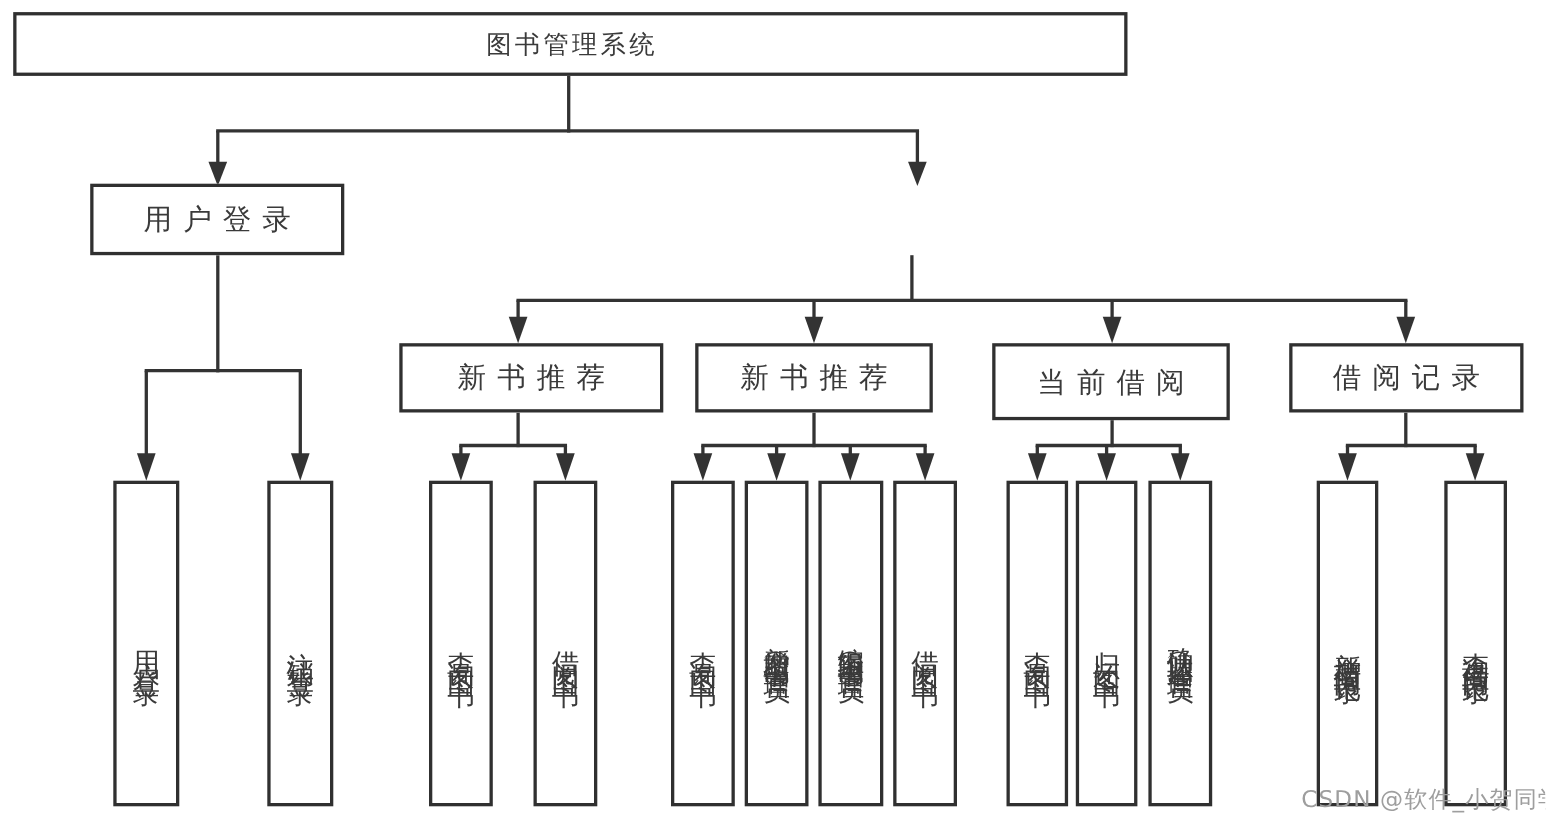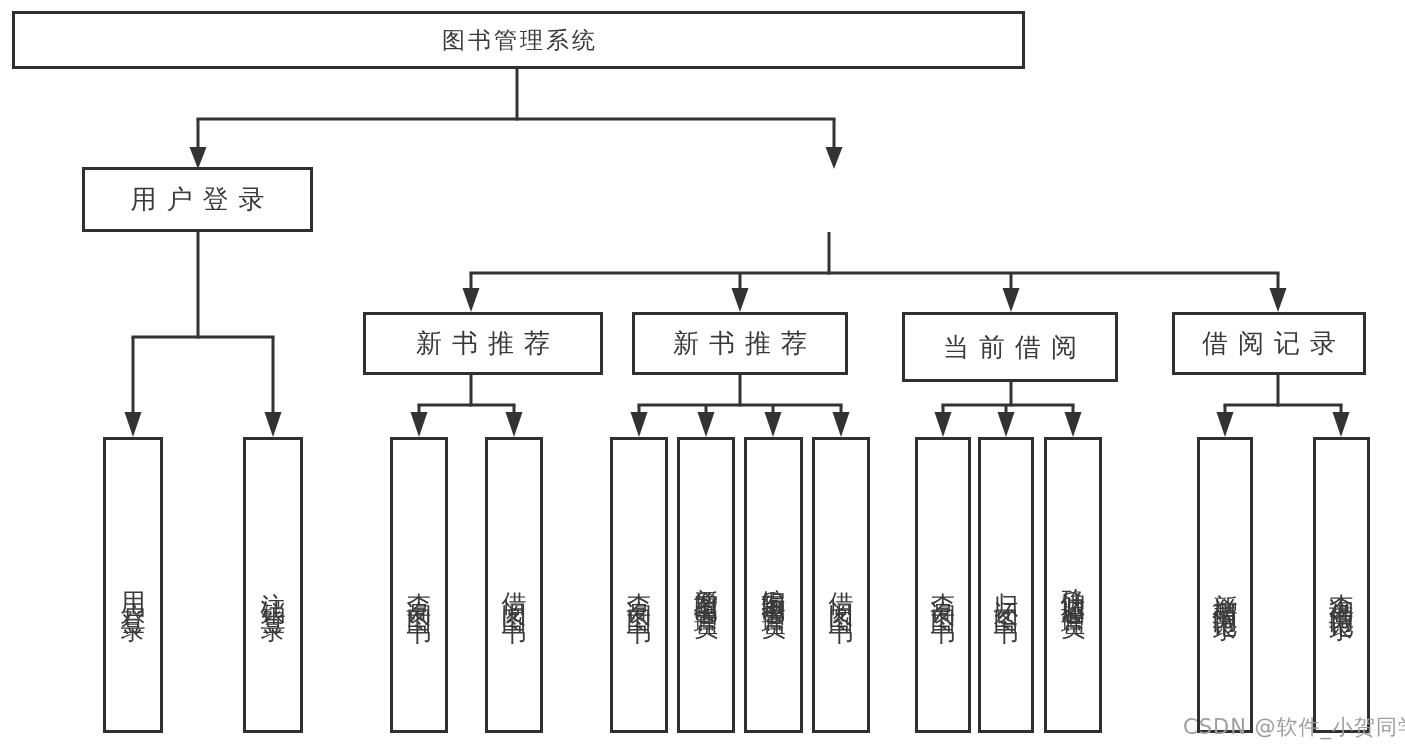--- a/index.html
+++ b/index.html
@@ -146,21 +146,21 @@
 
   <div class="box h" style="left:363px; top:312px; width:240px; height:63px;">
     <span class="lbl">新书推荐</span>
   </div>
   <div class="box h" style="left:632px; top:312px; width:216px; height:63px;">
     <span class="lbl">新书推荐</span>
   </div>
   <div class="box h" style="left:902px; top:312px; width:216px; height:70px;">
     <span class="lbl">当前借阅</span>
   </div>
-  <div class="box h" style="left:1172px; top:312px; width:194px; height:63px;">
+  <div class="box h" style="left:1172px; top:312px; width:213px; height:63px;">
     <span class="lbl">借阅记录</span>
   </div>
 
   <div class="box v" style="left:103px; top:437px; width:60px; height:296px;">
     <span class="vtext">用户登录</span>
   </div>
   <div class="box v" style="left:243px; top:437px; width:60px; height:296px;">
     <span class="vtext">注销登录</span>
   </div>
 

